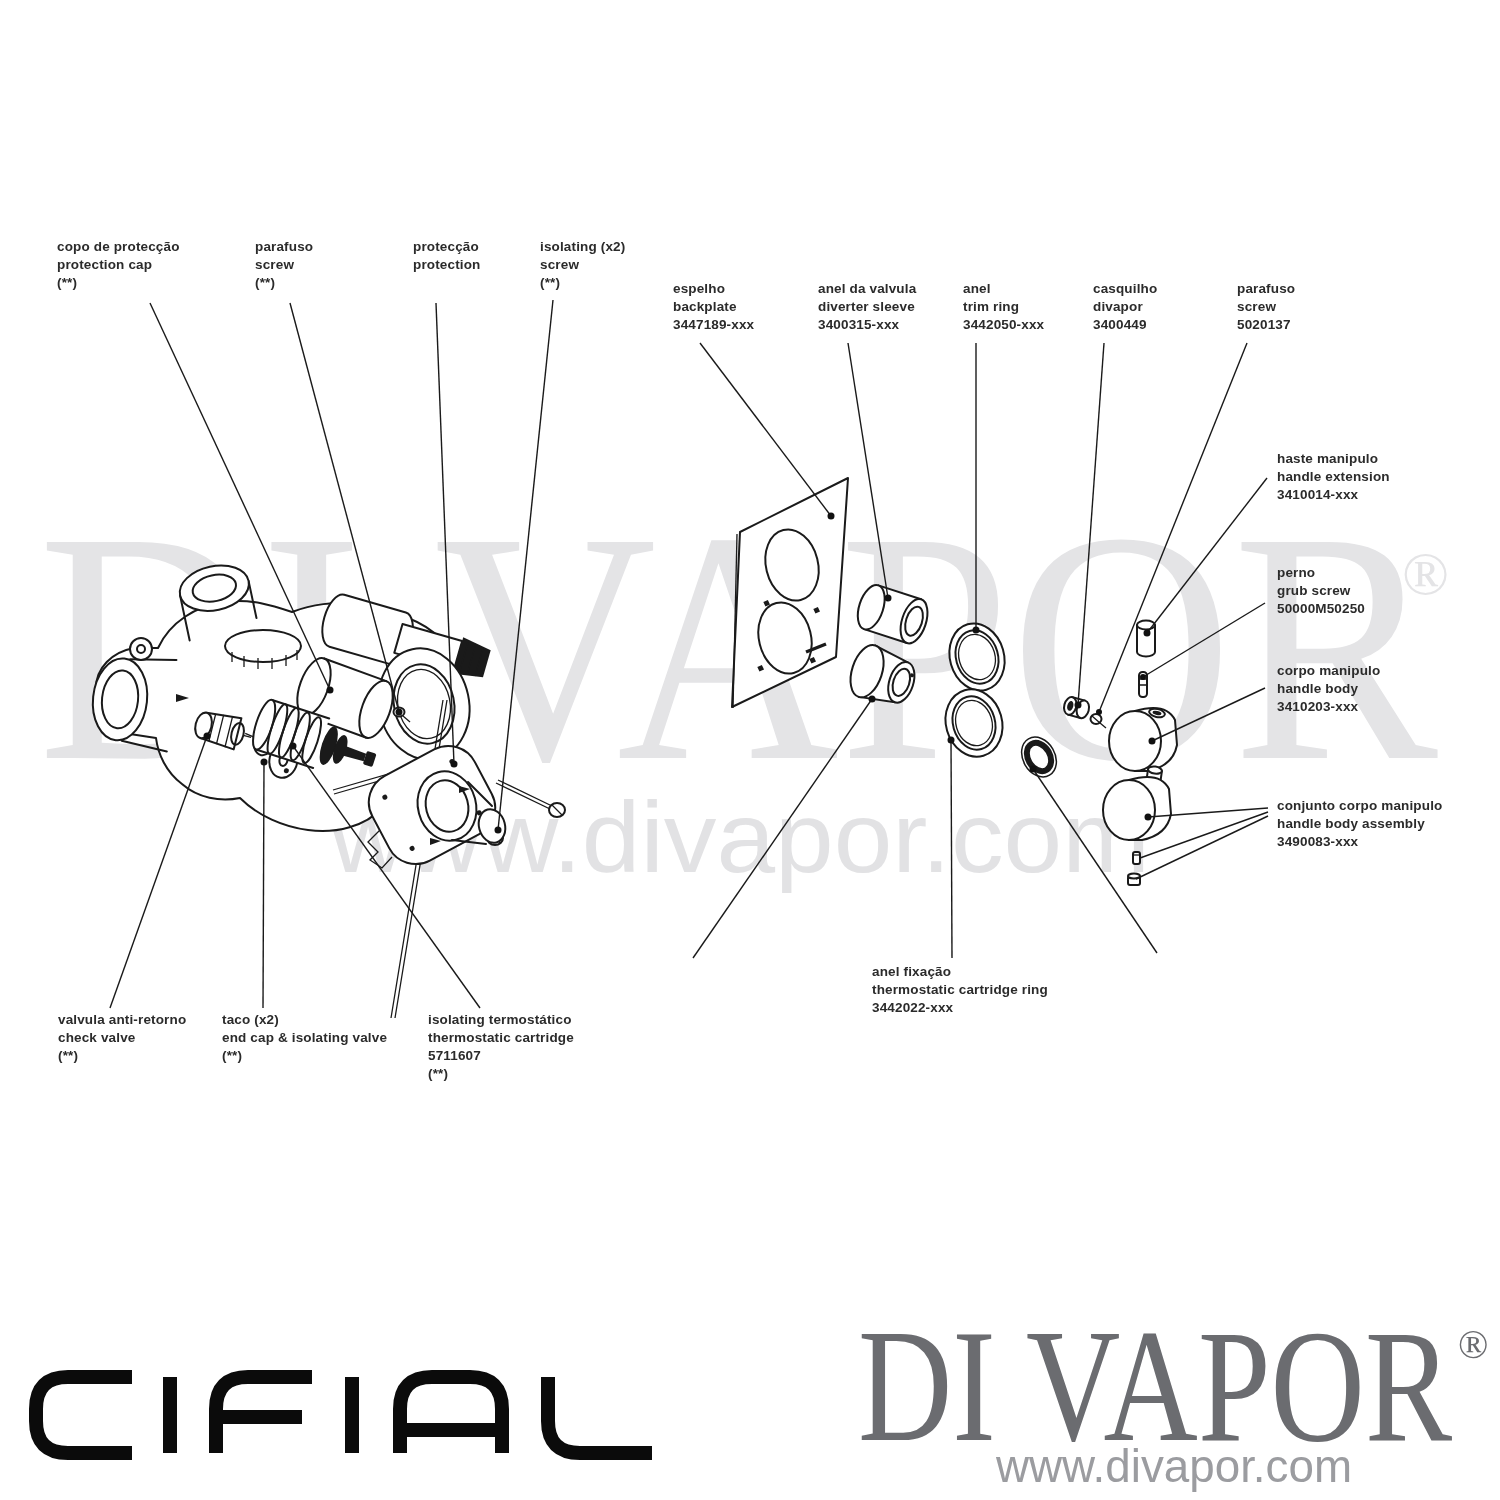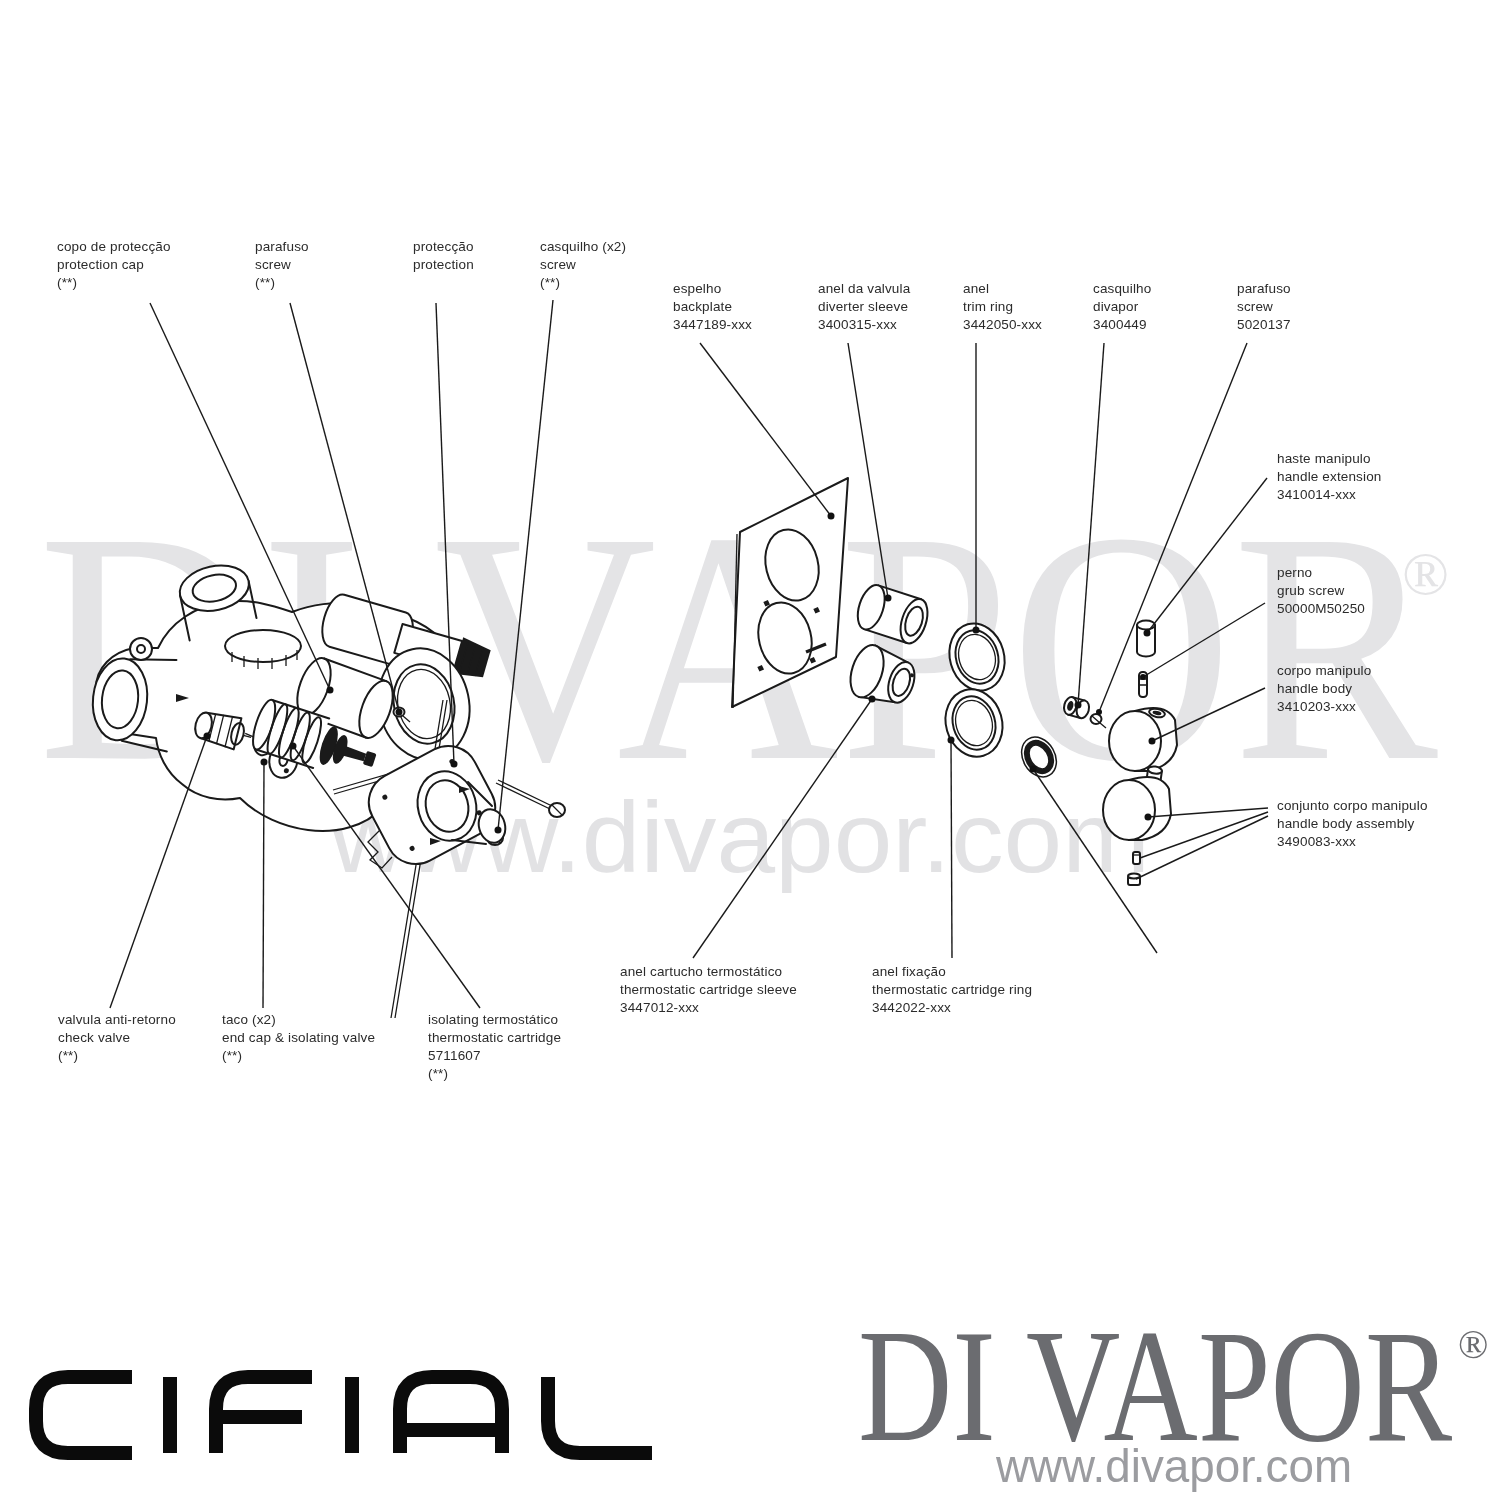--- a/index.html
+++ b/index.html
@@ -1,20 +1,20 @@
 <!DOCTYPE html>
 <html><head>
 <meta charset="utf-8">
 <style>
   html,body{margin:0;padding:0;background:#fff;}
   #page{position:relative;width:1500px;height:1500px;background:#fff;overflow:hidden;
         font-family:"Liberation Sans",sans-serif;}
   #diagram-svg{position:absolute;left:0;top:0;}
   .label{position:absolute;font-size:13.5px;line-height:18px;color:#2b2b2b;
-         letter-spacing:.15px;white-space:nowrap;}
+         letter-spacing:.15px;white-space:nowrap;font-weight:bold;}
   .label div{white-space:nowrap;}
   .wm-big{font-family:"Liberation Serif",serif;fill:#e4e4e6;}
   .wm-url{font-family:"Liberation Sans",sans-serif;fill:#e2e2e4;}
   .ft-brand{font-family:"Liberation Serif",serif;fill:#6b6c70;}
   .ft-url{font-family:"Liberation Sans",sans-serif;fill:#9b9ca0;}
   .ln{stroke:#1a1a1a;stroke-width:1.4;fill:none;}
   .pt{stroke:#1a1a1a;stroke-width:2;fill:#fff;stroke-linejoin:round;stroke-linecap:round;}
   .ptn{stroke:#1a1a1a;stroke-width:2;fill:none;stroke-linejoin:round;stroke-linecap:round;}
   .ptt{stroke:#1a1a1a;stroke-width:1.3;fill:none;}
   .dk{fill:#1a1a1a;stroke:none;}
@@ -309,21 +309,21 @@
   <div class="label" style="left:255px;top:238px">
     <div>parafuso</div>
     <div>screw</div>
     <div>(**)</div>
   </div>
   <div class="label" style="left:413px;top:238px">
     <div>protecção</div>
     <div>protection</div>
   </div>
   <div class="label" style="left:540px;top:238px">
-    <div>casquilho (x2)</div>
+    <div>isolating (x2)</div>
     <div>screw</div>
     <div>(**)</div>
   </div>
   <div class="label" style="left:673px;top:280px">
     <div>espelho</div>
     <div>backplate</div>
     <div>3447189-xxx</div>
   </div>
   <div class="label" style="left:818px;top:280px">
     <div>anel da valvula</div>
@@ -374,24 +374,19 @@
     <div>taco (x2)</div>
     <div>end cap &amp; isolating valve</div>
     <div>(**)</div>
   </div>
   <div class="label" style="left:428px;top:1011px">
     <div>isolating termostático</div>
     <div>thermostatic cartridge</div>
     <div>5711607</div>
     <div>(**)</div>
   </div>
-  <div class="label" style="left:620px;top:963px">
-    <div>anel cartucho termostático</div>
-    <div>thermostatic cartridge sleeve</div>
-    <div>3447012-xxx</div>
-  </div>
   <div class="label" style="left:872px;top:963px">
     <div>anel fixação</div>
     <div>thermostatic cartridge ring</div>
     <div>3442022-xxx</div>
   </div>
 
 </div>
 
 </body></html>

